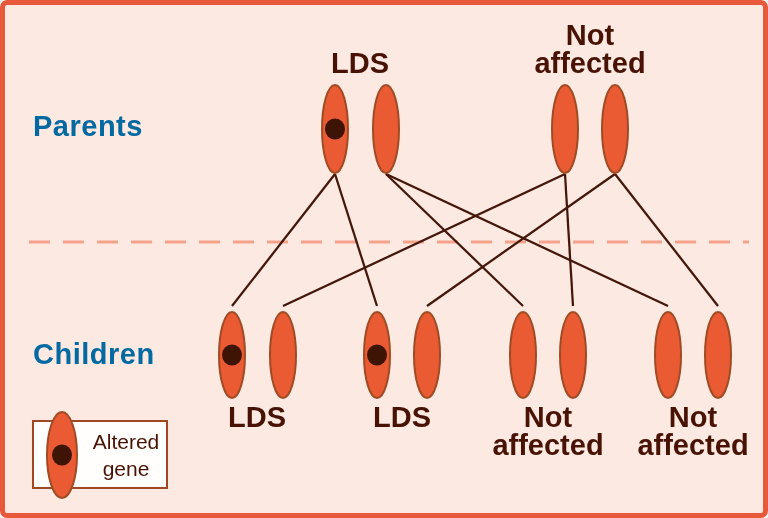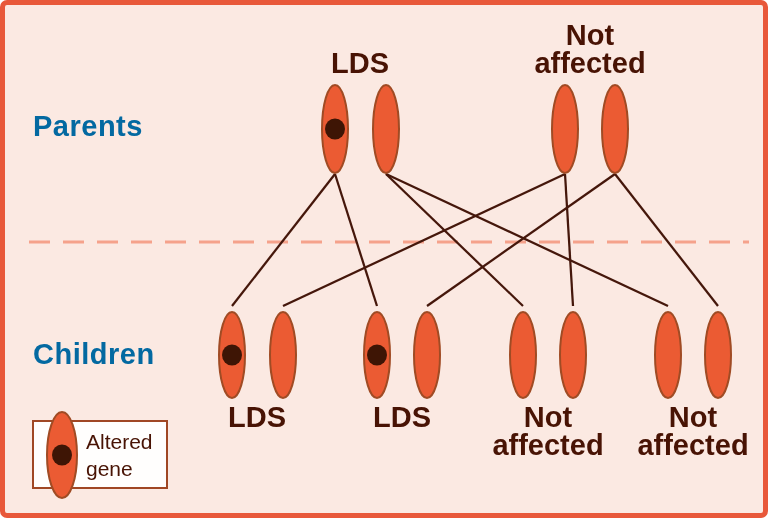--- a/index.html
+++ b/index.html
@@ -33,20 +33,21 @@
     position:absolute;left:27px;top:415px;
     width:136px;height:69px;
     box-sizing:border-box;
     background:#fffefd;
     border:2px solid #a04724;
   }
   .legend-text{
     position:absolute;left:81px;top:423px;width:80px;
     font-size:21px;line-height:27px;font-weight:400;
     color:#481304;
+    text-align:center;
   }
 </style>
 </head>
 <body>
 
 <div class="stage">
 
   <div class="gen-label" style="top:105px">Parents</div>
 
   <div class="gen-label" style="top:333px">Children</div>

